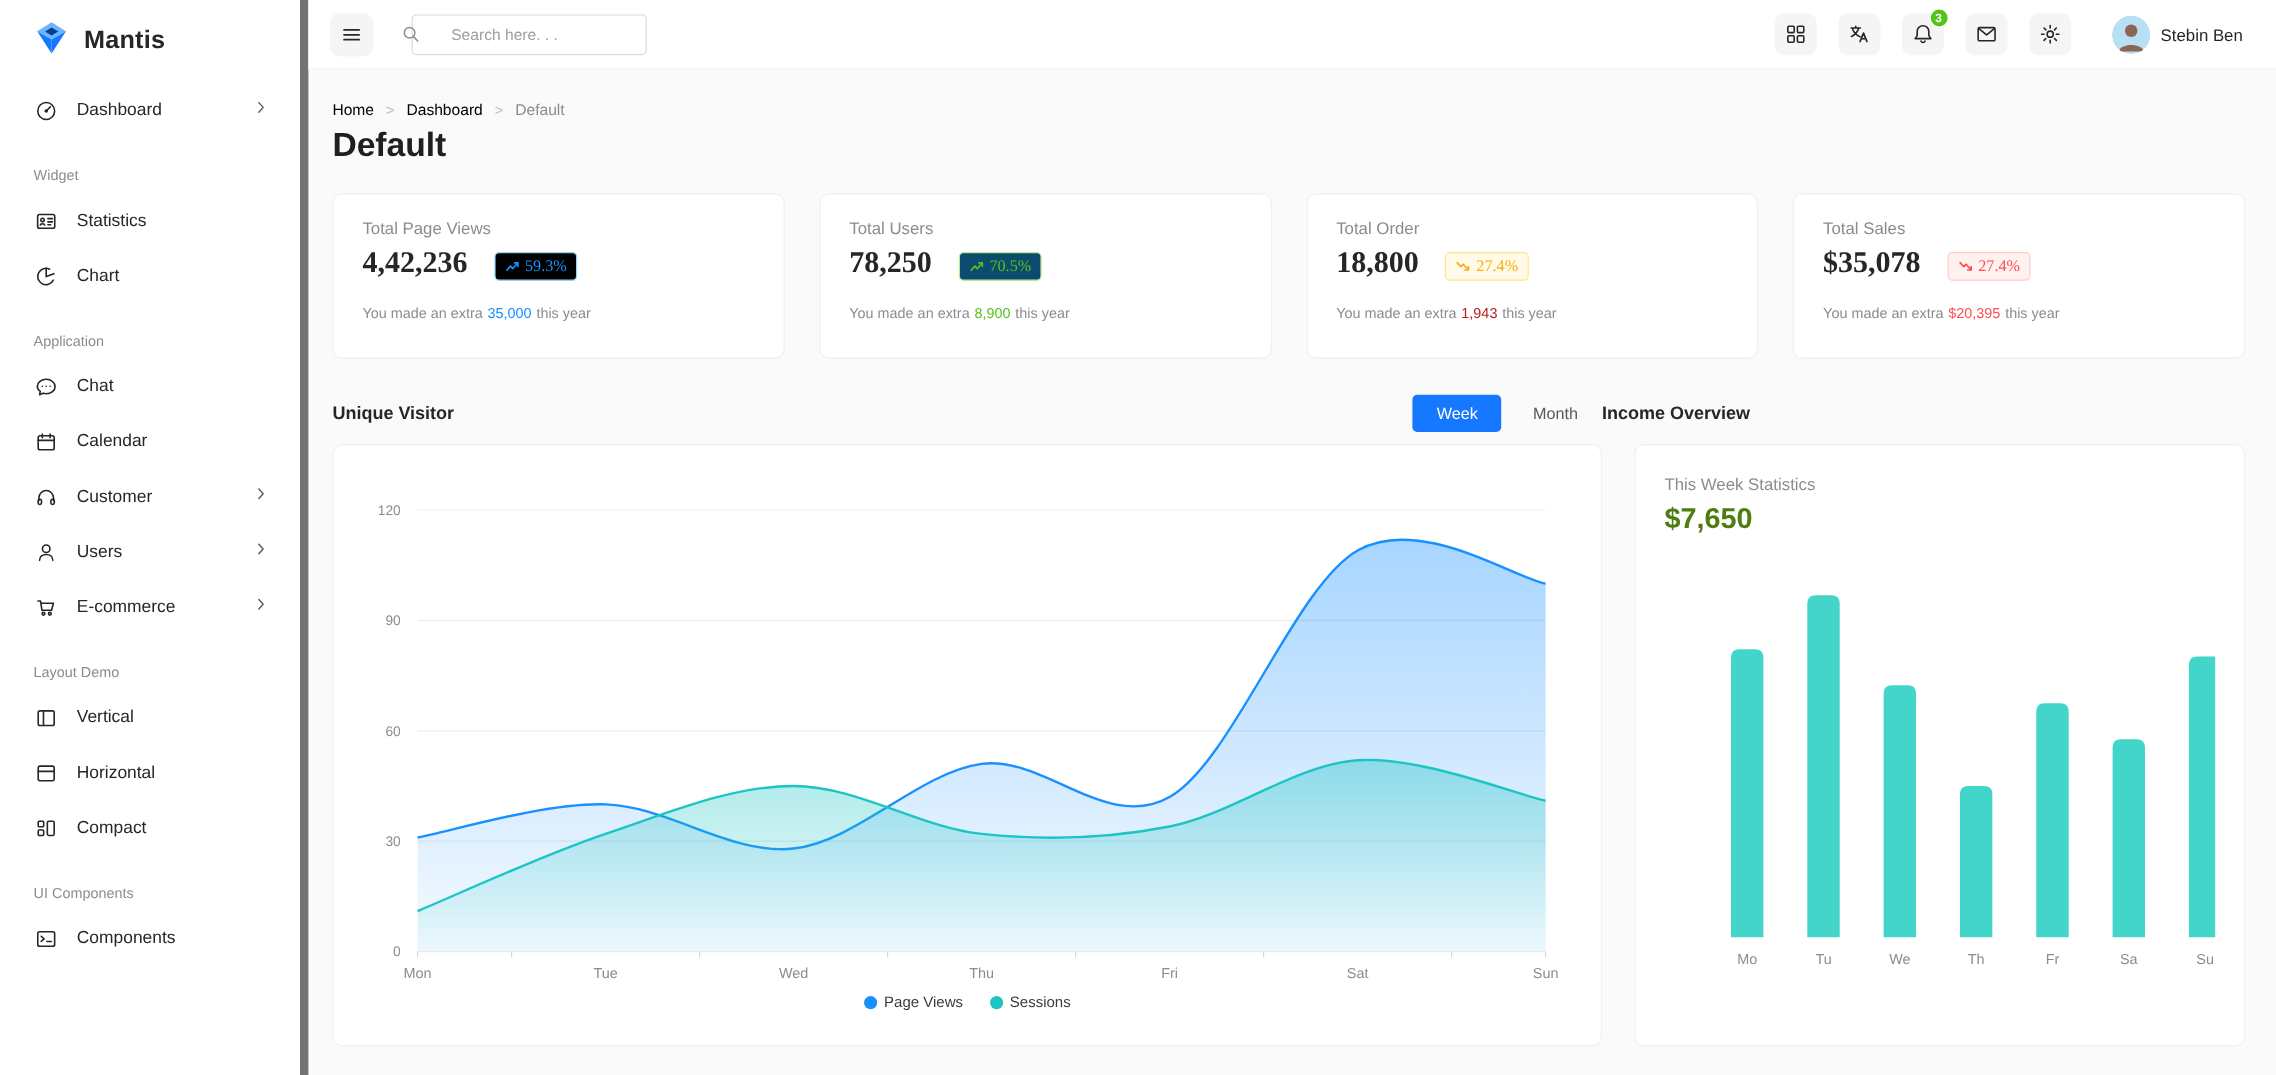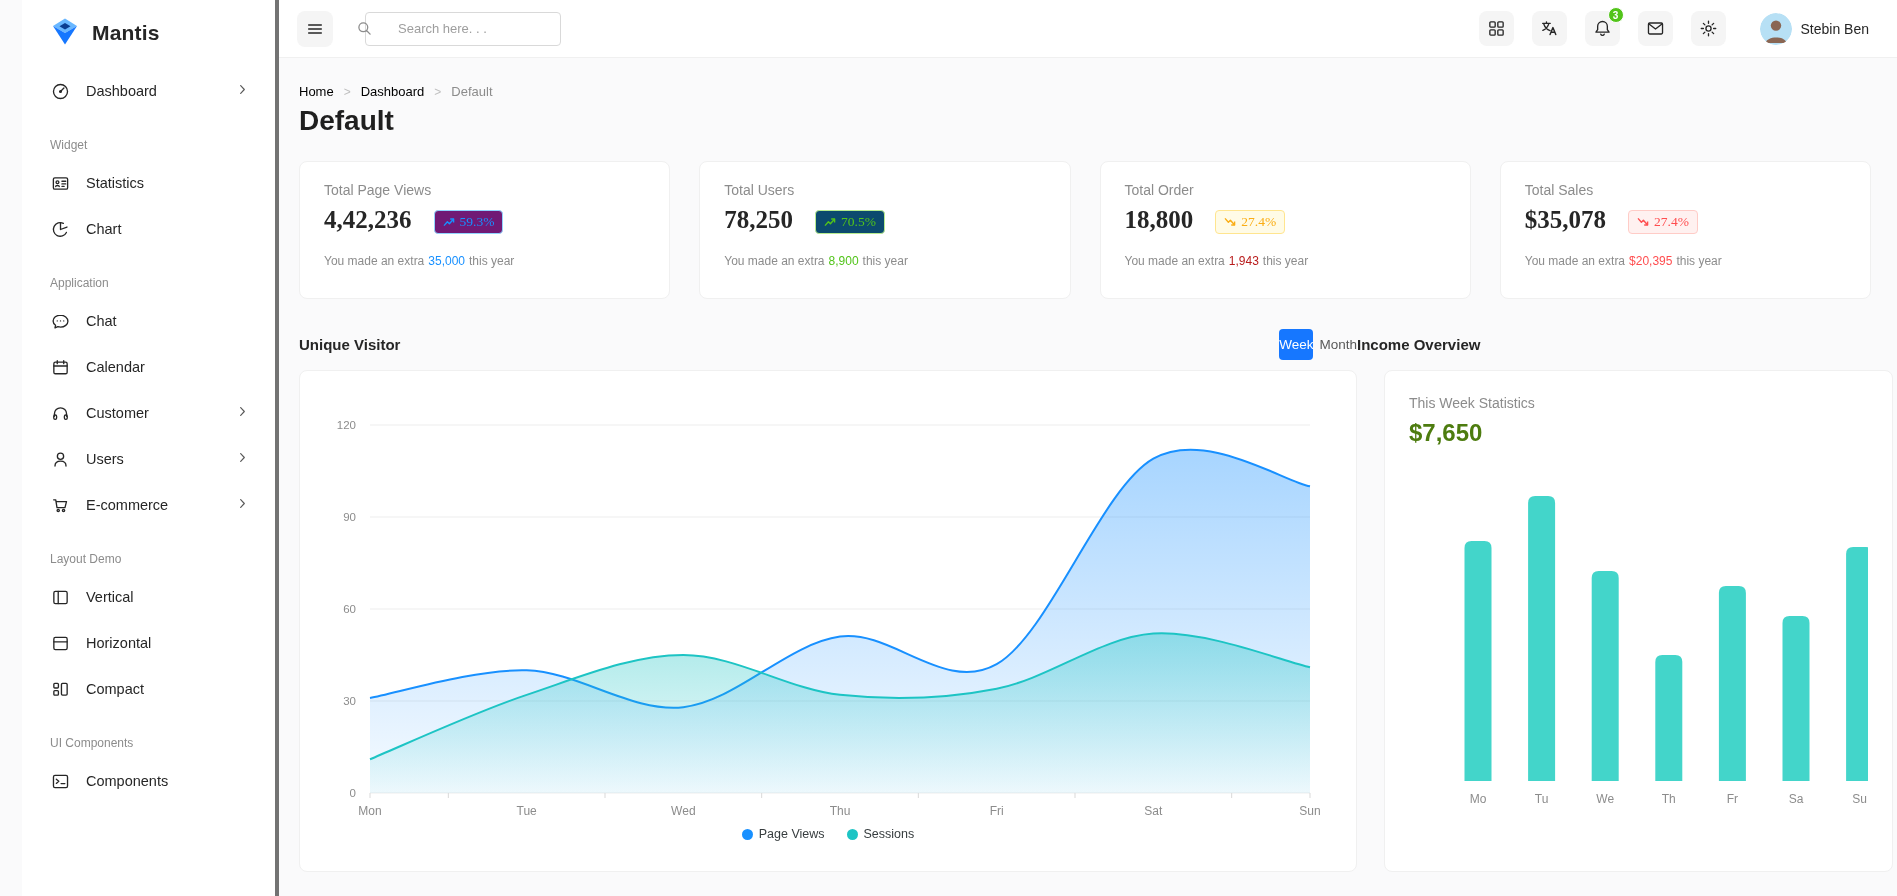--- a/index.html
+++ b/index.html
@@ -1,21 +1,21 @@
 <!DOCTYPE html>
 <html><head>
 <meta charset="utf-8">
 <style>
   * { margin:0; padding:0; box-sizing:border-box; }
   html,body { width:1897px; height:896px; overflow:hidden; background:#fafafb;
     font-family:"Liberation Sans","DejaVu Sans",sans-serif; color:#262626; }
   .app { display:flex; width:100%; height:100%; }
 
   
-  aside { width:257px; min-width:257px; background:#fff; border-right:4px solid #737373; height:100%; overflow:hidden;margin-left:22px; }
+  aside { width:257px; min-width:257px; background:#fff; border-right:7px solid #737373; height:100%; overflow:hidden; }
   .logo-row { display:flex; align-items:center; gap:12px; padding:16px 0 14px 28px; }
   .logo-row .brand { font-size:21px; font-weight:700; letter-spacing:.2px; }
   nav { padding:4px 10px 0 10px; }
   .nav-item { display:flex; align-items:center; gap:16px; height:46px; padding:0 16px 0 18px; border-radius:6px; cursor:pointer; }
   .nav-icon { width:20px; height:20px; display:flex; align-items:center; justify-content:center; }
   .nav-icon svg { stroke:#262626; fill:none; stroke-width:1.4; stroke-linecap:round; stroke-linejoin:round; }
   .nav-label { font-size:14.5px; color:#262626; flex:1; }
   .nav-chevron svg { stroke:#595959; fill:none; stroke-width:1.6; stroke-linecap:round; stroke-linejoin:round; }
   .nav-section { font-size:12px; color:#8c8c8c; padding:24px 0 8px 18px; }
 
@@ -47,33 +47,33 @@
 
   
   .cards { display:grid; grid-template-columns:repeat(4,1fr); gap:29px; margin-top:24px; }
   .card { background:#fff; border:1px solid #f0f0f0; border-radius:8px; }
   .stat-card { padding:20px 24px 18px 24px; height:138px; }
   .stat-title { font-size:14px; color:#8c8c8c; }
   .stat-row { display:flex; align-items:flex-end; gap:22px; margin-top:8px;font-family:Liberation Serif, serif; }
   .stat-value { font-size:25px; font-weight:600; color:#262626; }
   .pct-badge { display:inline-flex; align-items:center; gap:5px; font-size:13.5px; padding:3px 8px; border-radius:4px; border:1px solid; line-height:1.2; }
   .pct-badge svg { stroke:currentColor; fill:none; stroke-width:1.4; stroke-linejoin:round; }
-  .c-blue   { color:#1890ff; background:#701a75; border-color:#91d5ff; }
+  .c-blue   { color:#1890ff; background:#000000; border-color:#91d5ff; }
   .c-green  { color:#52c41a; background:#0c4a6e; border-color:#b7eb8f; }
   .c-orange { color:#faad14; background:#fffbe6; border-color:#ffe58f; }
   .c-red    { color:#ff4d4f; background:#fff1f0; border-color:#ffccc7; }
   .card-foot { display:flex; gap:4px; margin-top:20px; font-size:12px; color:#8c8c8c; white-space:nowrap; }
   .hl-blue { color:#1890ff; } .hl-green { color:#52c41a; } .hl-orange { color:#b91c1c; } .hl-red { color:#ff4d4f; }
 
   
   .row2-head { display:grid; grid-template-columns:1058px 509px; margin-top:30px; align-items:center; }
   .sec-title { font-size:15px; font-weight:600; color:#262626; }
   .head-left { display:flex; align-items:center; justify-content:space-between; }
   .toggle { display:flex; gap:6px; }
-  .tg-btn { border:none; background:transparent; color:#595959; font-size:13.5px; padding:8px 0; border-radius:4px; cursor:pointer; font-family:inherit; }
+  .tg-btn { border:none; background:transparent; color:#595959; font-size:13.5px; padding:8px 20px; border-radius:4px; cursor:pointer; font-family:inherit; }
   .tg-btn.active { background:#1677ff; color:#fff; }
   .row2 { display:grid; grid-template-columns:1058px 509px; gap:27px; margin-top:10px; }
   .chart-card { height:502px; position:relative; }
   .legend { display:flex; justify-content:center; gap:22px; margin-top:-4px; }
   .legend-item { display:flex; align-items:center; gap:6px; font-size:12.5px; color:#373d3f; }
   .legend-dot { width:11px; height:11px; border-radius:50%; display:inline-block; }
   .income-card { height:502px; padding:24px; }
   .income-sub { font-size:14px; color:#8c8c8c; }
   .income-val { font-size:24px; font-weight:600; margin-top:8px; color:#4d7c0f; }
   .tick { font:11.5px "Liberation Sans",sans-serif; fill:#8c8c8c; }

